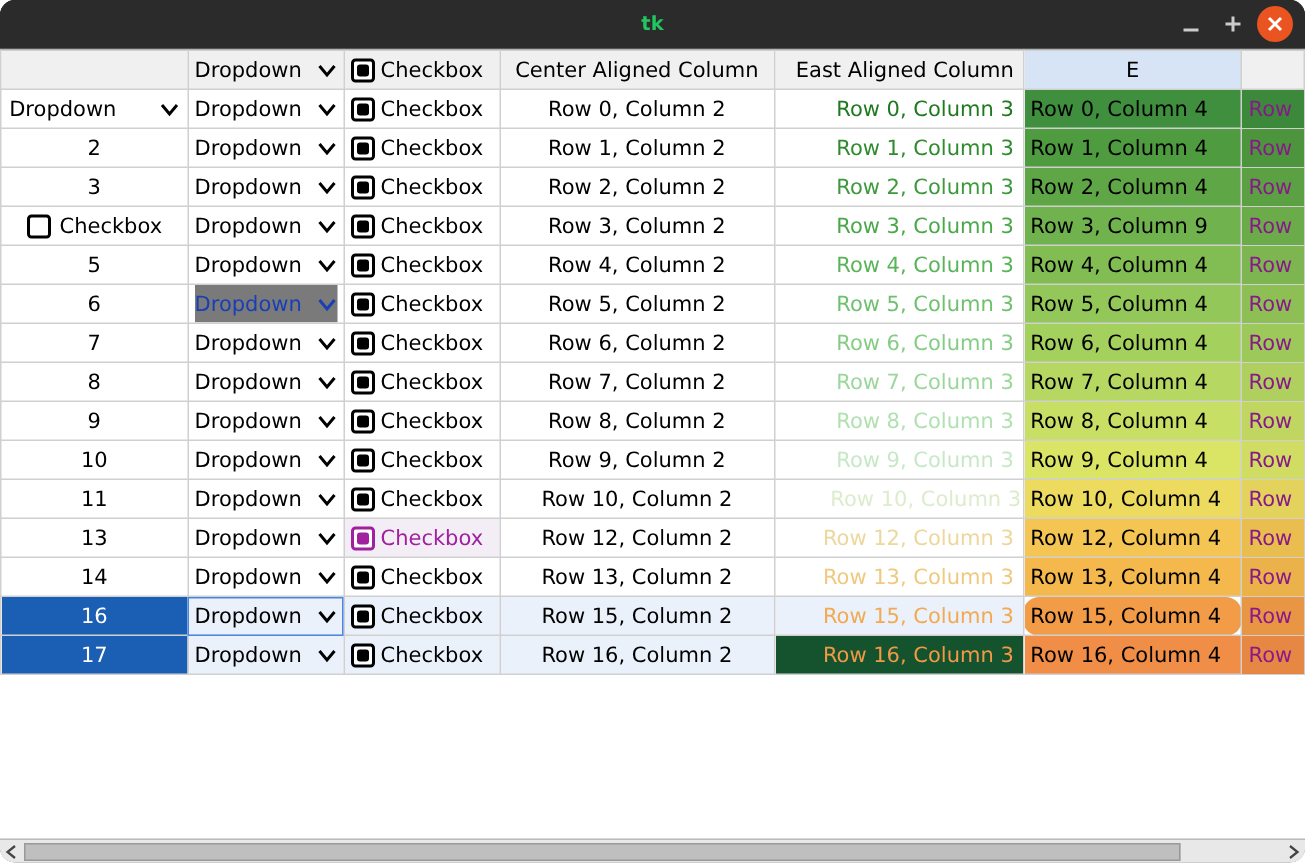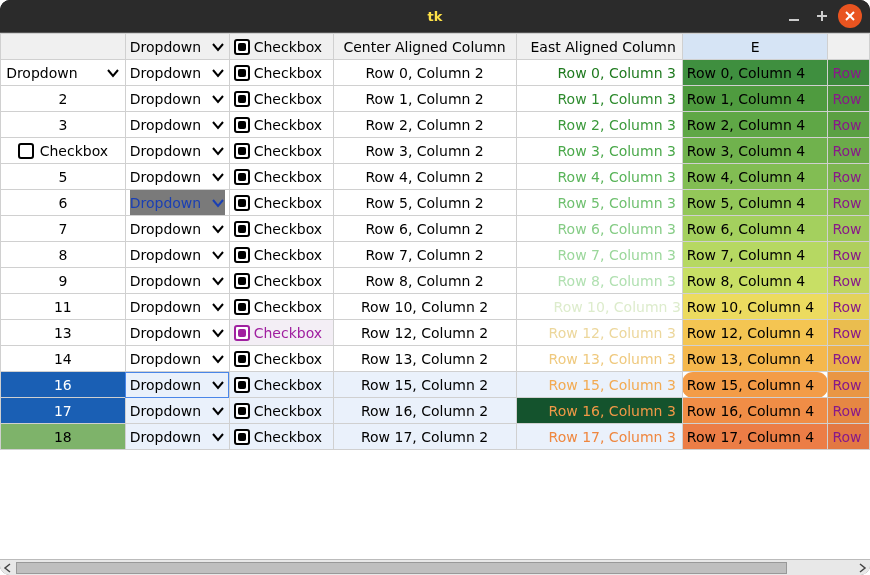--- a/index.html
+++ b/index.html
@@ -9,21 +9,21 @@
     background: #000;
     border-radius: 10px;
     overflow: hidden;
     display: flex; flex-direction: column;
   }
   .titlebar {
     height: 32px;
     background: #2b2b2b;
     display: flex; align-items: center;
     position: relative;
-    color: #fde047;
+    color: #22c55e;
   }
   .titlebar .title {
     position: absolute; left: 0; right: 0; text-align: center;
     font-weight: bold; font-size: 13px;
   }
   .titlebar .controls {
     position: absolute; right: 8px; top: 4px;
     display: flex; gap: 4px; align-items: center;
   }
   .tb-btn {
@@ -247,21 +247,21 @@
                 </div>
               </td>
               <td class="col-cb">
                 <div class="cb-cell">
                   <span class="cbx checked"></span>
                   <span class="">Checkbox</span>
                 </div>
               </td>
               <td class="col-c2">Row 3, Column 2</td>
               <td class="col-c3" style="color: rgb(74, 168, 74);">Row 3, Column 3</td>
-              <td class="col-c4" style="background: rgb(112, 178, 77);">Row 3, Column 4</td>
+              <td class="col-c4" style="background: rgb(112, 178, 77);">Row 3, Column 9</td>
               <td class="col-c5" style="background: rgb(112, 178, 77); filter: brightness(0.96);">Row</td>
             </tr>
             <tr>
               <td class="col-idx">5</td>
               <td class="col-dd">
                 <div class="dd-cell" style="">
                   <span>Dropdown</span>
                   <svg class="chev" viewBox="0 0 14 14">
                     <polyline points="2,4 7,10 12,4" fill="none" stroke="#000" stroke-width="2"></polyline>
                   </svg>
@@ -356,20 +356,41 @@
                   <span class="cbx checked"></span>
                   <span class="">Checkbox</span>
                 </div>
               </td>
               <td class="col-c2">Row 8, Column 2</td>
               <td class="col-c3" style="color: rgb(177, 224, 177);">Row 8, Column 3</td>
               <td class="col-c4" style="background: rgb(200, 223, 101);">Row 8, Column 4</td>
               <td class="col-c5" style="background: rgb(200, 223, 101); filter: brightness(0.96);">Row</td>
             </tr>
             <tr>
+              <td class="col-idx">10</td>
+              <td class="col-dd">
+                <div class="dd-cell" style="">
+                  <span>Dropdown</span>
+                  <svg class="chev" viewBox="0 0 14 14">
+                    <polyline points="2,4 7,10 12,4" fill="none" stroke="#000" stroke-width="2"></polyline>
+                  </svg>
+                </div>
+              </td>
+              <td class="col-cb">
+                <div class="cb-cell">
+                  <span class="cbx checked"></span>
+                  <span class="">Checkbox</span>
+                </div>
+              </td>
+              <td class="col-c2">Row 9, Column 2</td>
+              <td class="col-c3" style="color: rgb(199, 232, 199);">Row 9, Column 3</td>
+              <td class="col-c4" style="background: rgb(218, 229, 102);">Row 9, Column 4</td>
+              <td class="col-c5" style="background: rgb(218, 229, 102); filter: brightness(0.96);">Row</td>
+            </tr>
+            <tr>
               <td class="col-idx">11</td>
               <td class="col-dd">
                 <div class="dd-cell" style="">
                   <span>Dropdown</span>
                   <svg class="chev" viewBox="0 0 14 14">
                     <polyline points="2,4 7,10 12,4" fill="none" stroke="#000" stroke-width="2"></polyline>
                   </svg>
                 </div>
               </td>
               <td class="col-cb">
@@ -459,41 +480,20 @@
               <td class="col-cb" style="background: rgb(234, 241, 251);">
                 <div class="cb-cell">
                   <span class="cbx checked"></span>
                   <span class="">Checkbox</span>
                 </div>
               </td>
               <td class="col-c2" style="background: rgb(234, 241, 251);">Row 16, Column 2</td>
               <td class="col-c3" style="color: rgb(241, 153, 71); background: #14532d;">Row 16, Column 3</td>
               <td class="col-c4" style="background: rgb(240, 141, 70);">Row 16, Column 4</td>
               <td class="col-c5" style="background: rgb(240, 141, 70); filter: brightness(0.96);">Row</td>
-            </tr>
-            <tr class="row-selband">
-              <td class="col-idx idx-green" style="background: rgb(126, 179, 106);">18</td>
-              <td class="col-dd" style="background: rgb(234, 241, 251);">
-                <div class="dd-cell" style="">
-                  <span>Dropdown</span>
-                  <svg class="chev" viewBox="0 0 14 14">
-                    <polyline points="2,4 7,10 12,4" fill="none" stroke="#000" stroke-width="2"></polyline>
-                  </svg>
-                </div>
-              </td>
-              <td class="col-cb" style="background: rgb(234, 241, 251);">
-                <div class="cb-cell">
-                  <span class="cbx checked"></span>
-                  <span class="">Checkbox</span>
-                </div>
-              </td>
-              <td class="col-c2" style="background: rgb(234, 241, 251);">Row 17, Column 2</td>
-              <td class="col-c3" style="color: rgb(239, 135, 63); background: rgb(234, 241, 251);">Row 17, Column 3</td>
-              <td class="col-c4" style="background: rgb(236, 125, 70);">Row 17, Column 4</td>
-              <td class="col-c5" style="background: rgb(236, 125, 70); filter: brightness(0.96);">Row</td>
             </tr>
           </tbody>
       </table>
     </div>
     <div class="hscroll">
       <div class="hs-btn">
         <svg width="10" height="10" viewBox="0 0 10 10">
             <polyline points="7,1 2,5 7,9" fill="none" stroke="#444" stroke-width="1.5"></polyline>
           </svg>
       </div>

